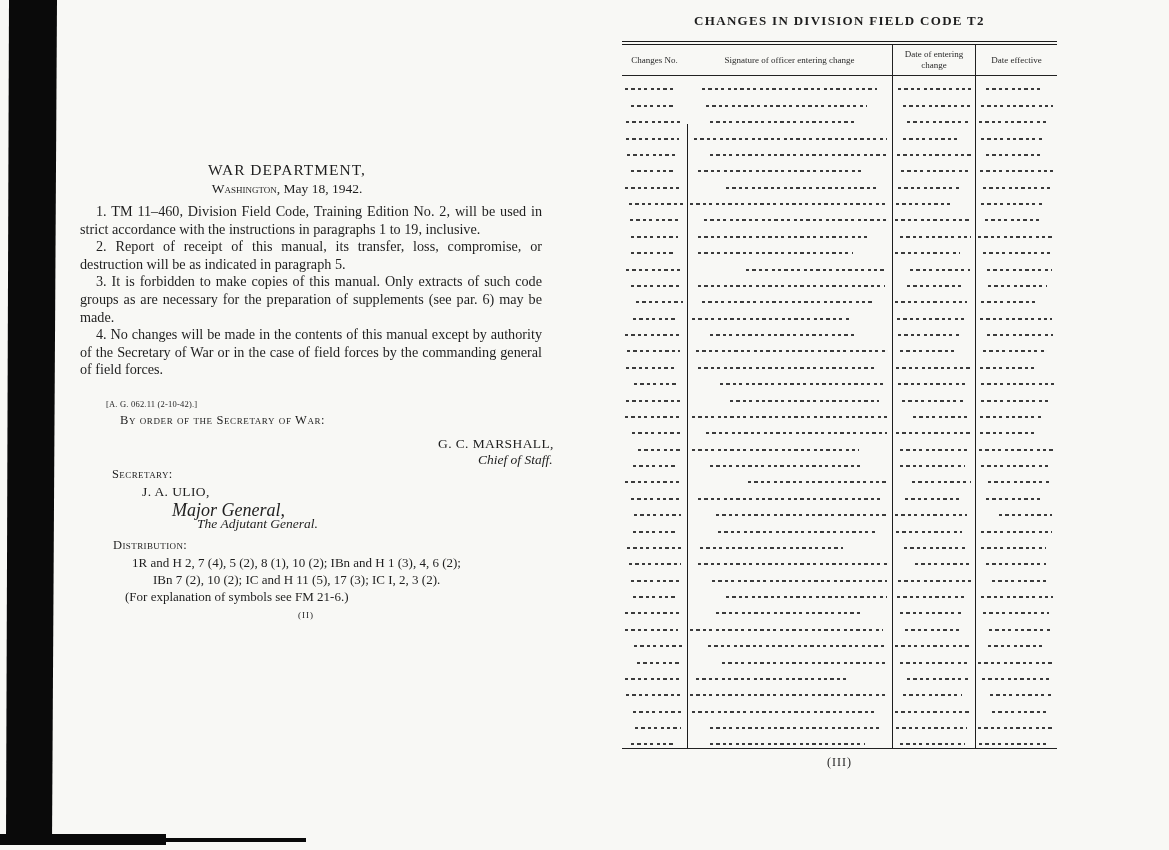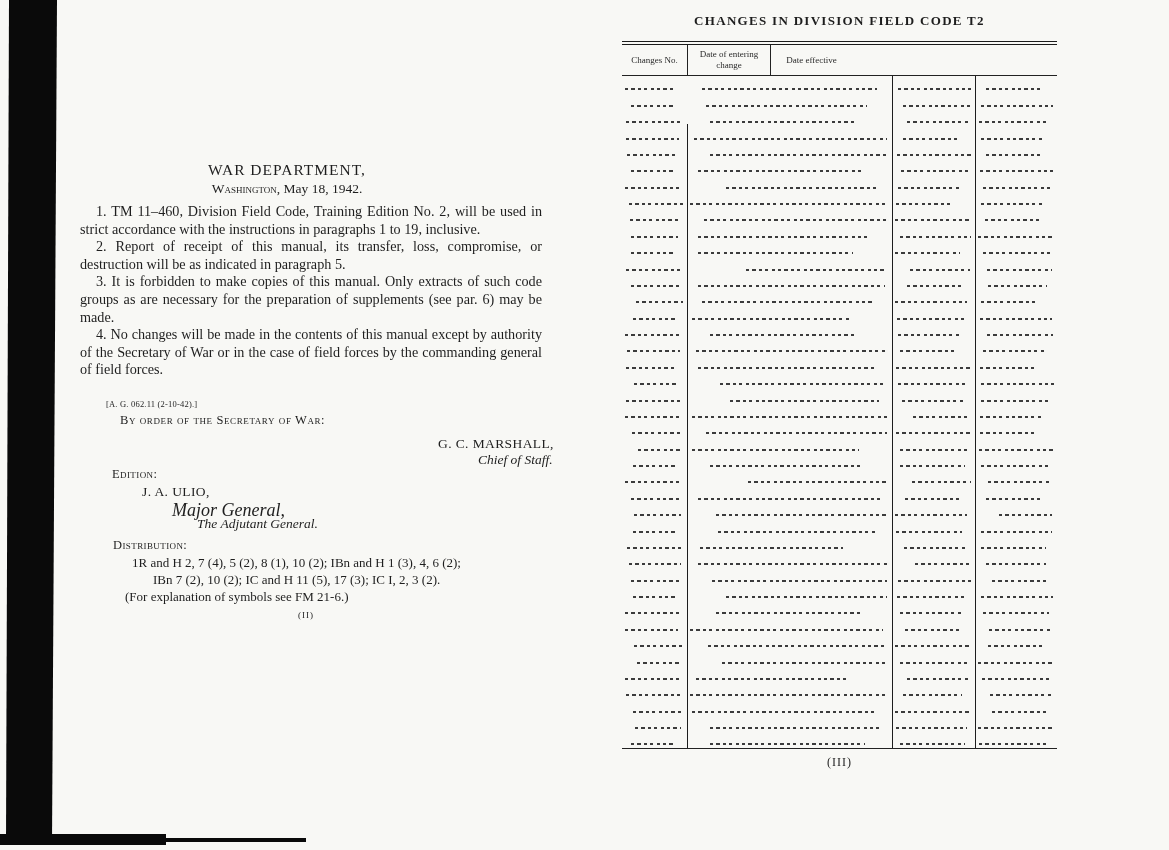--- a/index.html
+++ b/index.html
@@ -78,37 +78,38 @@
       <p>1. TM 11–460, Division Field Code, Training Edition No. 2, will be used in strict accordance with the instructions in paragraphs 1 to 19, inclusive.</p>
       <p>2. Report of receipt of this manual, its transfer, loss, compromise, or destruction will be as indicated in paragraph 5.</p>
       <p>3. It is forbidden to make copies of this manual.  Only extracts of such code groups as are necessary for the preparation of supplements (see par. 6) may be made.</p>
       <p>4. No changes will be made in the contents of this manual except by authority of the Secretary of War or in the case of field forces by the commanding general of field forces.</p>
     </div>
 
     <div class="abs ag">[A. G. 062.11 (2-10-42).]</div>
     <div class="abs byorder sc">By order of the Secretary of War:</div>
     <div class="abs marshall">G. C. MARSHALL,</div>
     <div class="abs chief">Chief of Staff.</div>
-    <div class="abs official sc">Edition:</div>
+    <div class="abs official sc">Secretary:</div>
     <div class="abs ulio">J. A. ULIO,</div>
     <div class="abs rank">Major General,</div>
     <div class="abs adjutant">The Adjutant General.</div>
     <div class="abs distlabel sc">Distribution:</div>
     <div class="abs dl1">1R and H 2, 7 (4), 5 (2), 8 (1), 10 (2); IBn and H 1 (3), 4, 6 (2);</div>
     <div class="abs dl2">IBn 7 (2), 10 (2); IC and H 11 (5), 17 (3); IC I, 2, 3 (2).</div>
     <div class="abs dl3">(For explanation of symbols see FM 21-6.)</div>
     <div class="abs pagenum-left">(II)</div>
   </div>
 
   <div>
     <div class="table-title">CHANGES IN DIVISION FIELD CODE T2</div>
 
     <div class="changes-table">
       <div class="thead">
         <div class="th" style="width:65px">Changes No.</div>
+        <div class="th" style="width:205px">Signature of officer entering change</div>
         <div class="th bl" style="width:83px">Date of entering change</div>
         <div class="th bl" style="width:82px">Date effective</div>
       </div>
       <div class="tbody" id="tbody">
         <div class="vline v1"></div>
         <div class="vline v2"></div>
         <div class="vline v3"></div>
       <div class="trow">
             <div class="tcell" style="width: 65px;">
               <div class="dash" style="width: 81%; margin-left: 0%;"></div>

